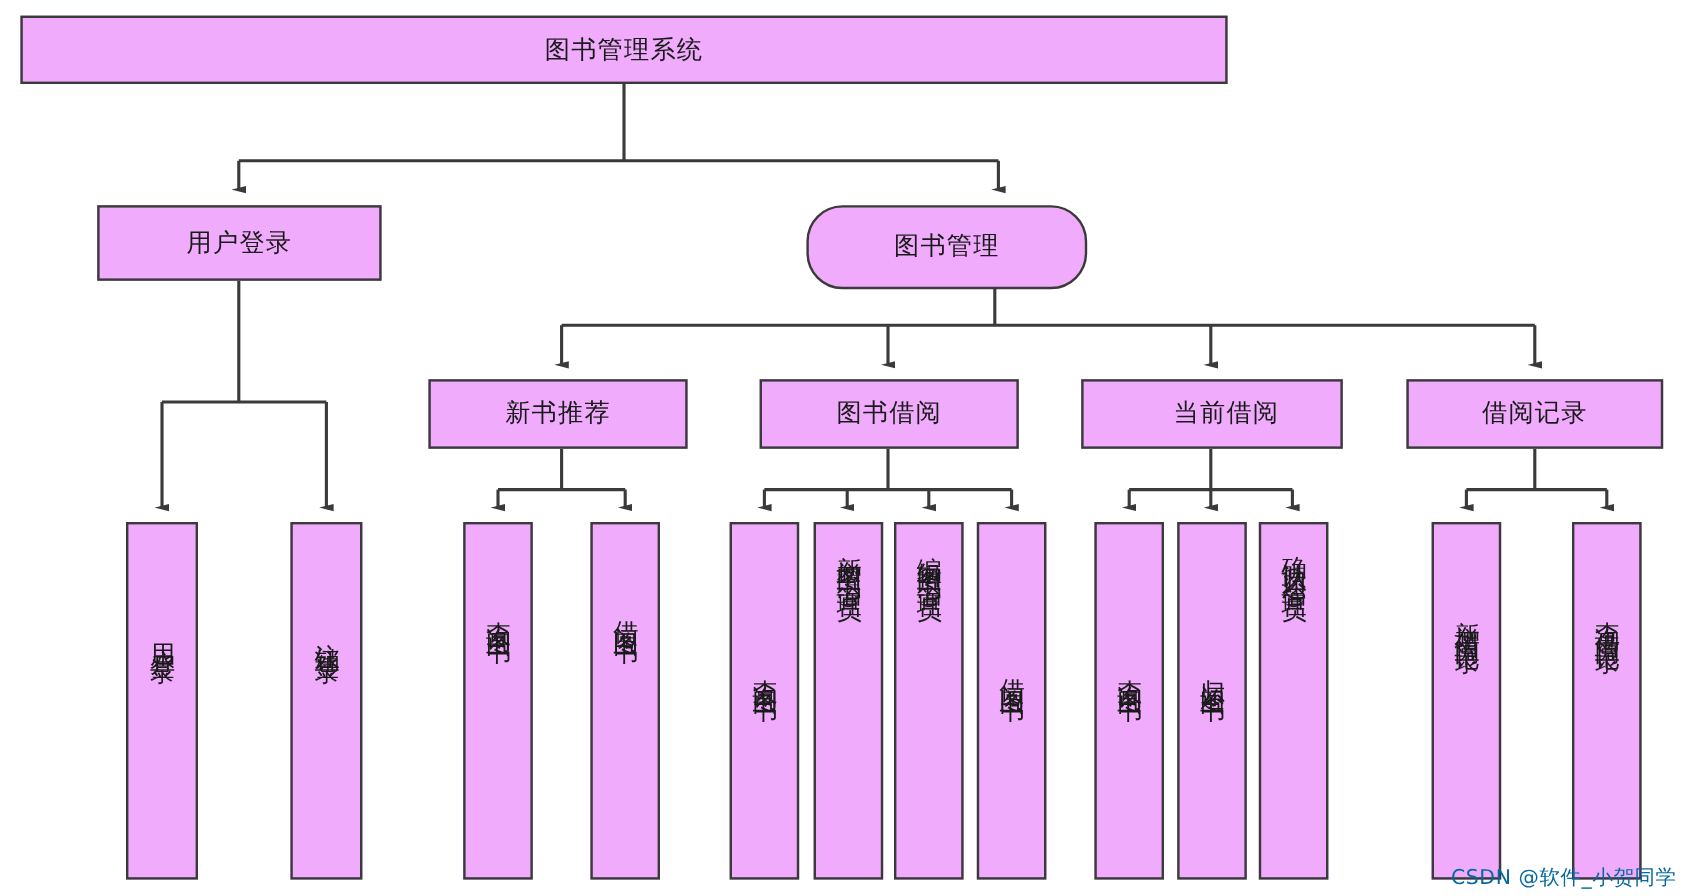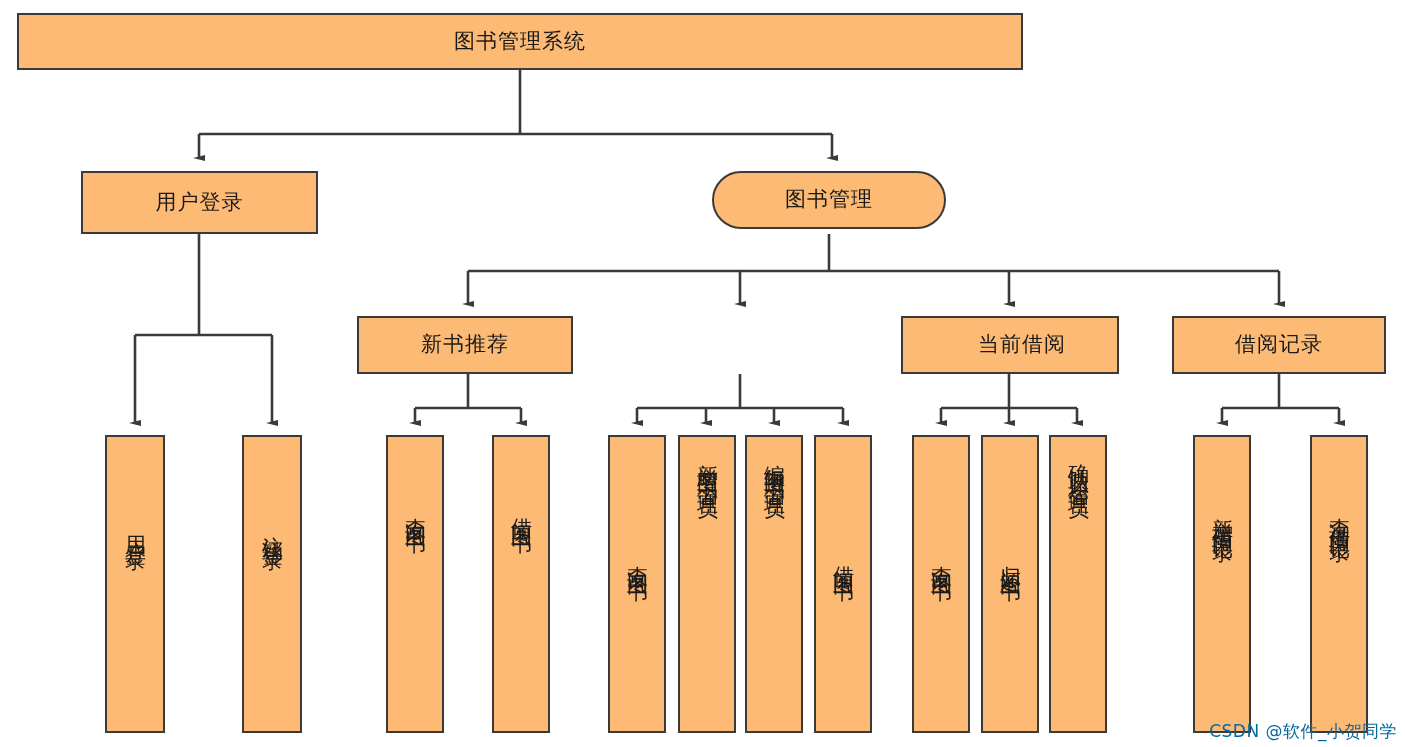--- a/index.html
+++ b/index.html
@@ -21,21 +21,21 @@
     position: absolute;
     left: 0;
     top: 0;
     width: 1405px;
     height: 747px;
     pointer-events: none;
   }
   .node {
     position: absolute;
     box-sizing: border-box;
-    background: #fdba74;
+    background: #f0abfc;
     border: 2px solid #3a3a3a;
     display: flex;
     align-items: center;
     justify-content: center;
     color: #1a1a1a;
   }
   .node-h .label {
     font-size: 21px;
     line-height: 1.1;
     letter-spacing: 1px;
@@ -131,27 +131,30 @@
     </g>
   </svg>
 
   <div class="node node-h" style="left:17px; top:13px; width:1006px; height:57px;">
     <span class="label">图书管理系统</span>
   </div>
 
   <div class="node node-h" style="left:81px; top:171px; width:237px; height:63px;">
     <span class="label">用户登录</span>
   </div>
-  <div class="node node-h" style="left:712px; top:171px; width:234px; height:58px;border-radius:30px;">
+  <div class="node node-h" style="left:672px; top:171px; width:234px; height:70px;border-radius:30px;">
     <span class="label">图书管理</span>
   </div>
 
   <div class="node node-h" style="left:357px; top:316px; width:216px; height:58px;">
     <span class="label">新书推荐</span>
   </div>
+  <div class="node node-h" style="left:633px; top:316px; width:216px; height:58px;">
+    <span class="label">图书借阅</span>
+  </div>
   <div class="node node-h" style="left:901px; top:316px; width:218px; height:58px;padding-left:24px;">
     <span class="label">当前借阅</span>
   </div>
   <div class="node node-h" style="left:1172px; top:316px; width:214px; height:58px;">
     <span class="label">借阅记录</span>
   </div>
 
   <div class="node node-v mid" style="left:105px; top:435px; width:60px; height:298px;">
     <span class="label">用户登录</span>
   </div>

